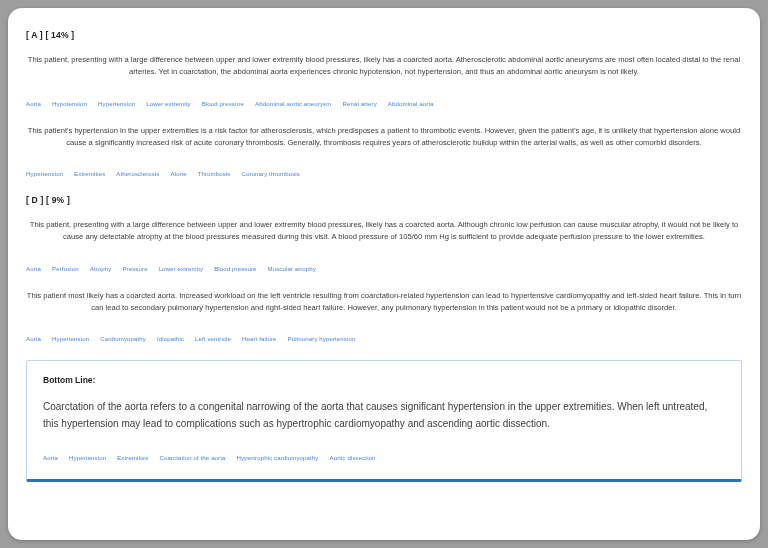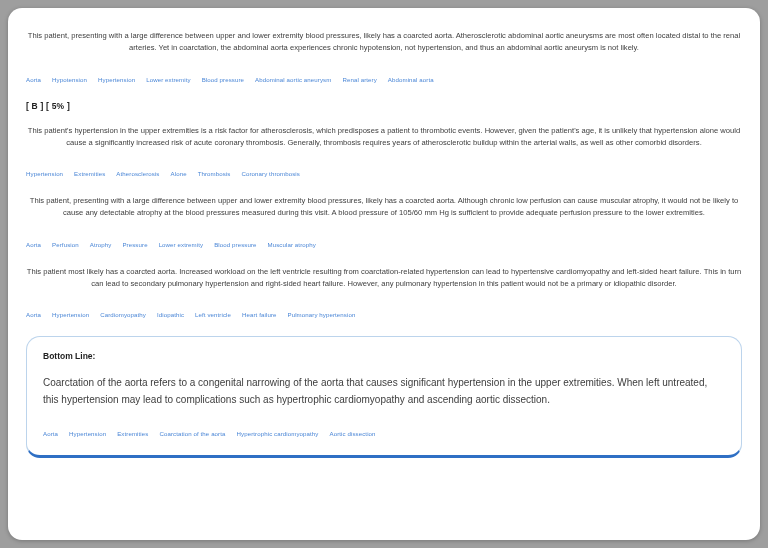--- a/index.html
+++ b/index.html
@@ -64,21 +64,21 @@
     letter-spacing: 0.1px;
     text-decoration: none;
     cursor: pointer;
   }
   .tag:last-child { margin-right: 0; }
 
   .bottom-line-box {
     margin-top: 3px;
     border: 1px solid #bcd4ec;
     border-bottom: 3px solid #2f6fc4;
-    border-radius: 14px;
+    border-radius: 2px;
     padding: 14px 28px 13px 16px;
     background: #ffffff;
   }
   .bl-title {
     font-size: 8.5px;
     font-weight: bold;
     color: #1f1f1f;
     margin-bottom: 14px;
   }
   .bl-body {
@@ -89,35 +89,36 @@
   }
 </style>
 </head>
 <body>
 
 <div id="page-root">
   <div class="card">
     <div class="card-inner">
 
       <div class="explanation">
+        <div class="exp-header">[ A ] [ 14% ]</div>
         <div class="exp-body">This patient, presenting with a large difference between upper and lower extremity blood pressures, likely has a coarcted aorta. Atherosclerotic abdominal aortic aneurysms are most often located distal to the renal arteries. Yet in coarctation, the abdominal aorta experiences chronic hypotension, not hypertension, and thus an abdominal aortic aneurysm is not likely.</div>
         <div class="tag-row">
           <span class="tag">Aorta</span><span class="tag">Hypotension</span><span class="tag">Hypertension</span><span class="tag">Lower extremity</span><span class="tag">Blood pressure</span><span class="tag">Abdominal aortic aneurysm</span><span class="tag">Renal artery</span><span class="tag">Abdominal aorta</span>
         </div>
       </div>
 
       <div class="explanation">
-        <div class="exp-header">[ B ] [ 5% ]</div>
         <div class="exp-body">This patient's hypertension in the upper extremities is a risk factor for atherosclerosis, which predisposes a patient to thrombotic events. However, given the patient's age, it is unlikely that hypertension alone would cause a significantly increased risk of acute coronary thrombosis. Generally, thrombosis requires years of atherosclerotic buildup within the arterial walls, as well as other comorbid disorders.</div>
         <div class="tag-row">
           <span class="tag">Hypertension</span><span class="tag">Extremities</span><span class="tag">Atherosclerosis</span><span class="tag">Alone</span><span class="tag">Thrombosis</span><span class="tag">Coronary thrombosis</span>
         </div>
       </div>
 
       <div class="explanation">
+        <div class="exp-header">[ D ] [ 9% ]</div>
         <div class="exp-body">This patient, presenting with a large difference between upper and lower extremity blood pressures, likely has a coarcted aorta. Although chronic low perfusion can cause muscular atrophy, it would not be likely to cause any detectable atrophy at the blood pressures measured during this visit. A blood pressure of 105/60 mm Hg is sufficient to provide adequate perfusion pressure to the lower extremities.</div>
         <div class="tag-row">
           <span class="tag">Aorta</span><span class="tag">Perfusion</span><span class="tag">Atrophy</span><span class="tag">Pressure</span><span class="tag">Lower extremity</span><span class="tag">Blood pressure</span><span class="tag">Muscular atrophy</span>
         </div>
       </div>
 
       <div class="explanation">
         <div class="exp-body">This patient most likely has a coarcted aorta. Increased workload on the left ventricle resulting from coarctation-related hypertension can lead to hypertensive cardiomyopathy and left-sided heart failure. This in turn can lead to secondary pulmonary hypertension and right-sided heart failure. However, any pulmonary hypertension in this patient would not be a primary or idiopathic disorder.</div>
         <div class="tag-row">
           <span class="tag">Aorta</span><span class="tag">Hypertension</span><span class="tag">Cardiomyopathy</span><span class="tag">Idiopathic</span><span class="tag">Left ventricle</span><span class="tag">Heart failure</span><span class="tag">Pulmonary hypertension</span>

